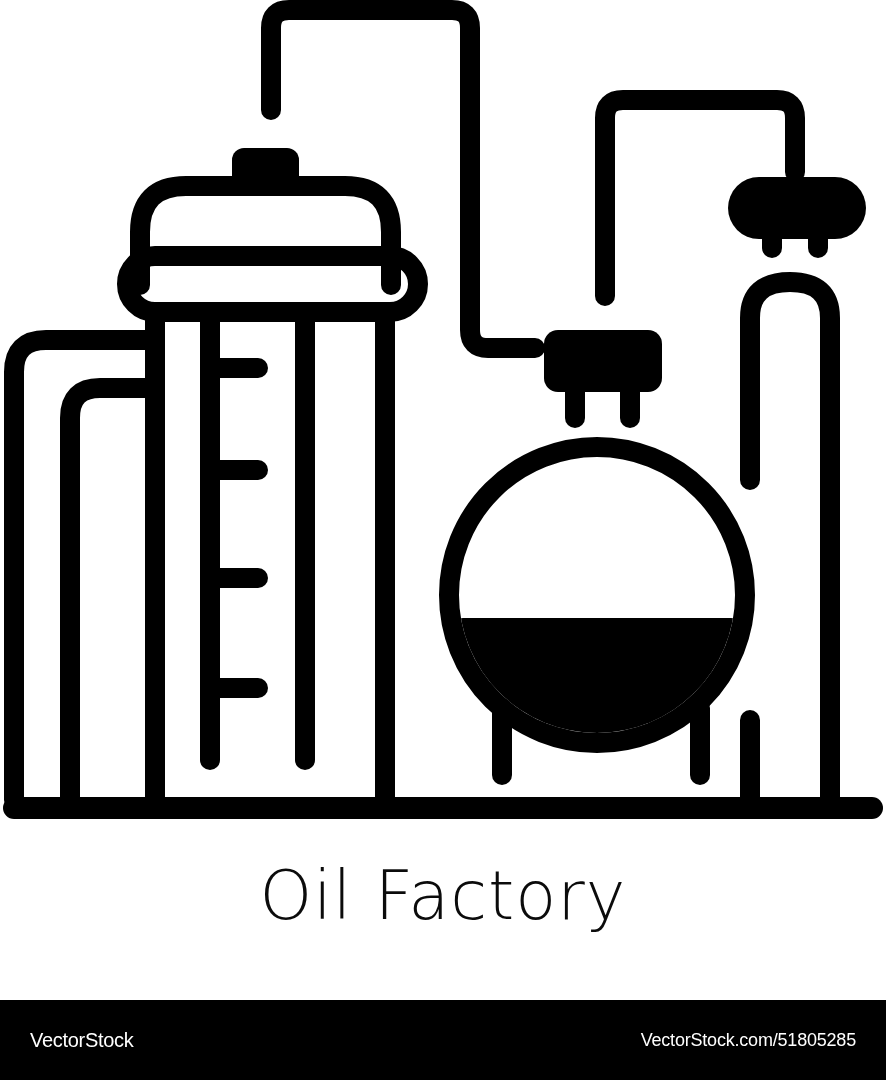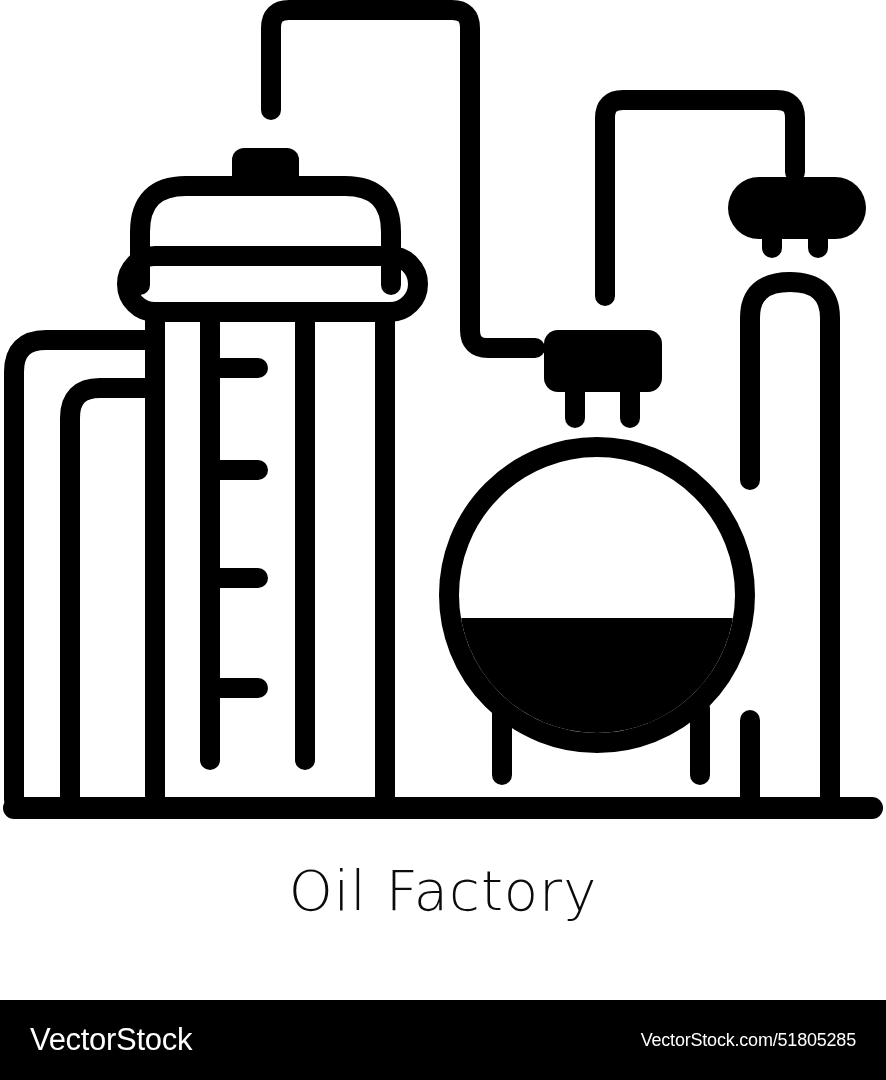--- a/index.html
+++ b/index.html
@@ -38,21 +38,21 @@
     flex: 1 1 auto;
     display: flex;
     align-items: flex-start;
     justify-content: center;
     padding-top: 18px;
     background: #ffffff;
   }
   .caption-text {
     font-family: "DejaVu Sans", "Liberation Sans", sans-serif;
     font-weight: 300;
-    font-size: 56px;
+    font-size: 67px;
     line-height: 1;
     letter-spacing: 1px;
     color: #0b0b0b;
     white-space: nowrap;
   }
   .footer-bar {
     position: absolute;
     left: 0;
     bottom: 0;
     width: 886px;
@@ -60,21 +60,21 @@
     background: #000000;
     display: flex;
     align-items: center;
     justify-content: space-between;
     box-sizing: border-box;
     padding: 0 30px;
   }
   .footer-brand {
     color: #ffffff;
     font-family: "Liberation Sans", sans-serif;
-    font-size: 31px;
+    font-size: 20px;
     font-weight: 400;
     letter-spacing: -0.3px;
   }
   .footer-url {
     color: #ffffff;
     font-family: "Liberation Sans", sans-serif;
     font-size: 18px;
     font-weight: 400;
     letter-spacing: -0.2px;
   }

